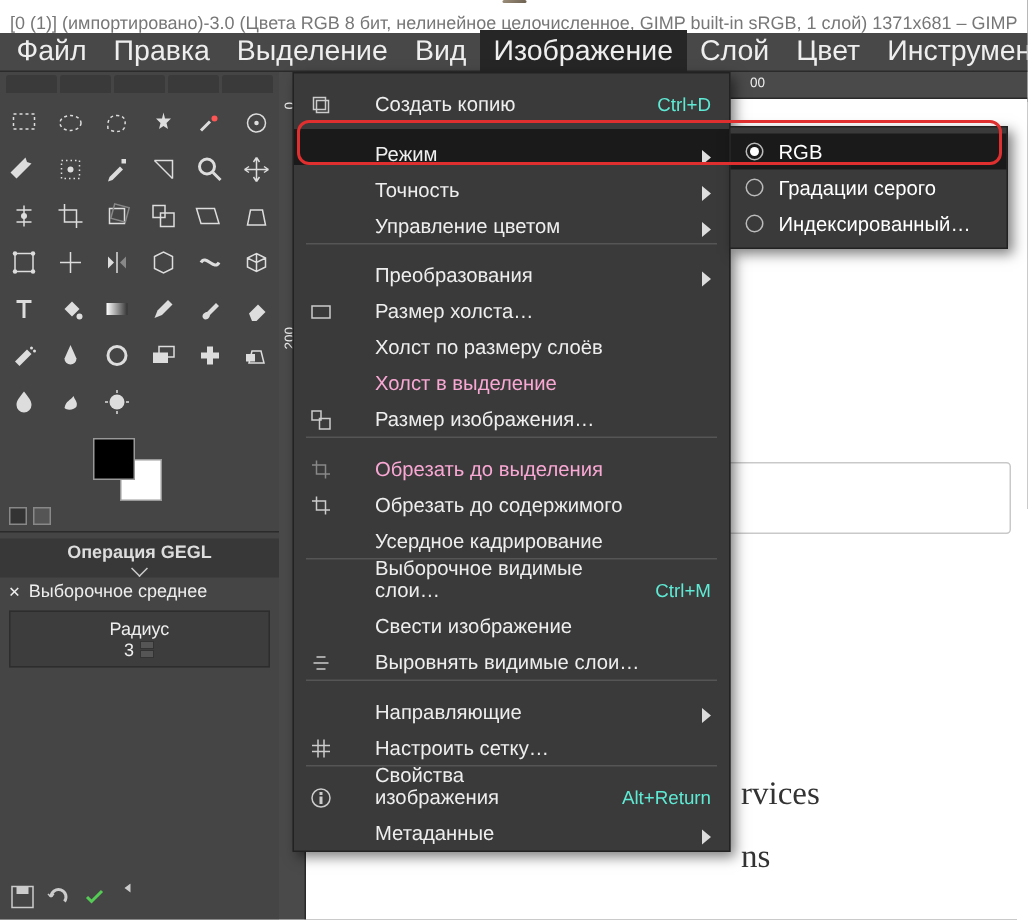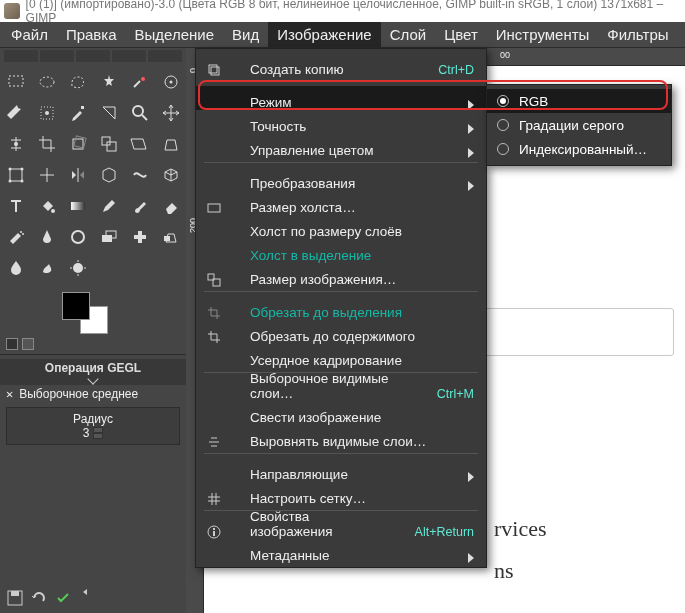--- a/index.html
+++ b/index.html
@@ -14,33 +14,34 @@
   }
   
   .titlebar {
     height: 22px;
     background: #fff;
     display: flex; align-items: center;
     padding: 0 4px;
     font-size: 12px;
     color: #777;
     gap: 6px;
+    flex-direction: column;
   }
   .titlebar .wilber {
     width: 16px; height: 16px;
     background: linear-gradient(135deg,#9c8f7a,#6c6050);
     border-radius: 3px;
   }
   
   .menubar {
     height: 26px;
     background: #484848;
     display: flex; align-items: center;
     padding: 0 2px;
-    font-size: 15px;
+    font-size: 19px;
     border-bottom: 1px solid #2b2b2b;
   }
   .menubar .mi {
     padding: 4px 9px;
     color: #eee;
     cursor: default;
   }
   .menubar .mi.open { background: #262626; }
   
   .main {
@@ -164,21 +165,21 @@
   }
   .dd-item {
     display:flex; align-items:flex-end;
     height: 24px;
     padding: 0 12px 0 10px;
     font-size: 13.5px;
     color:#eee;
     gap:28px;
     position:relative;
   }
-  .dd-item.disabled { color:#14b8a6; }
+  .dd-item.disabled { color:#f9a8d4; }
   .dd-item .ico { width:16px; display:flex; align-items:center; justify-content:center; }
   .dd-item .ico svg { width:14px;height:14px; }
   .dd-item .lbl { flex:1; }
   .dd-item .accel { color:#5eead4; font-size:12.5px; }
   .dd-item .arrow {
     width:0;height:0;border-top:5px solid transparent;border-bottom:5px solid transparent;border-left:6px solid #ddd;
   }
   .dd-item.hover { background:#1a1a1a; }
   .dd-sep { height:1px; background:#555; margin:4px 8px; }
   .red-outline {

